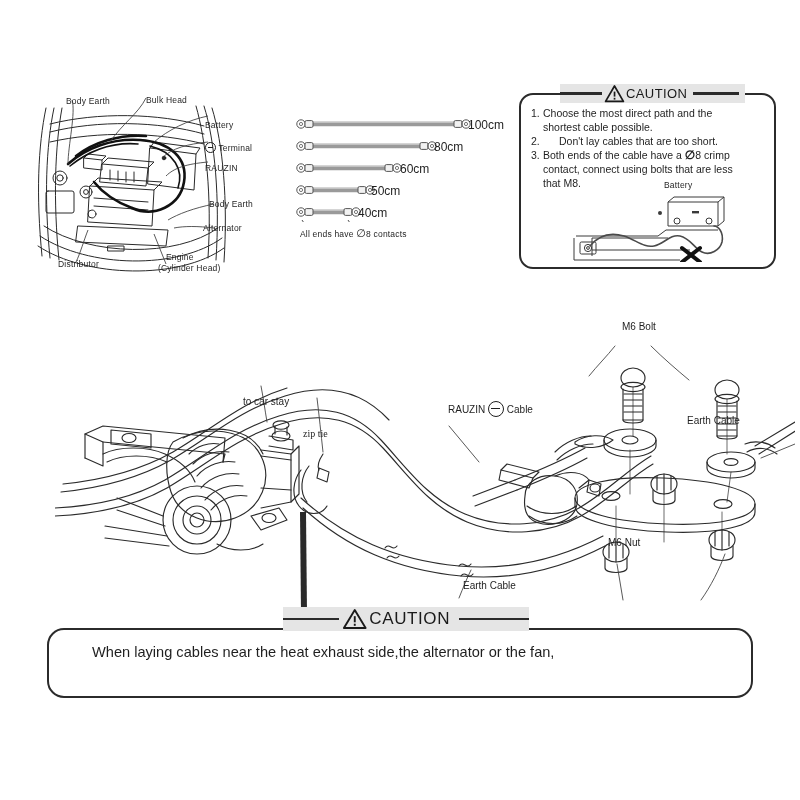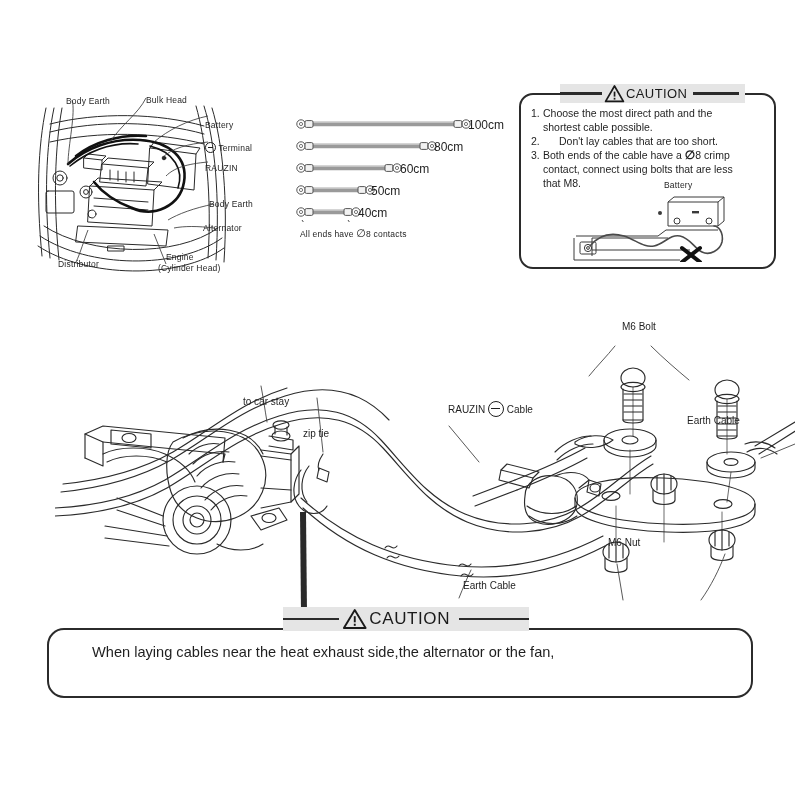--- a/index.html
+++ b/index.html
@@ -395,21 +395,21 @@
       <path d="M646 270 C656 256 664 240 670 224"></path>
       <path d="M404 268 C408 258 412 248 416 240"></path>
       <path d="M394 96 C404 108 414 120 424 132"></path>
     </g>
   </g>
 
   <polygon points="245,182 251,182 252,284 246,284" fill="#2a2a2a"></polygon>
 </svg>
 
 <div class="lbl lbl-lg" style="left:243px;top:396px;">to car stay</div>
-<div class="lbl lbl-lg" style="left:303px;top:428px;">zip tie</div>
+<div class="lbl lbl-lg" style="left:303px;top:428px;font-family:Liberation Serif, serif;">zip tie</div>
 
 <div class="lbl lbl-lg" style="left:448px;top:402px;">
   <span>RAUZIN</span>
   <span class="minus-sym minus-lg"></span>
   <span>Cable</span>
 </div>
 
 <div class="lbl lbl-lg" style="left:622px;top:321px;">M6 Bolt</div>
 <div class="lbl lbl-lg" style="left:687px;top:415px;">Earth Cable</div>
 <div class="lbl lbl-lg" style="left:608px;top:537px;">M6 Nut</div>

